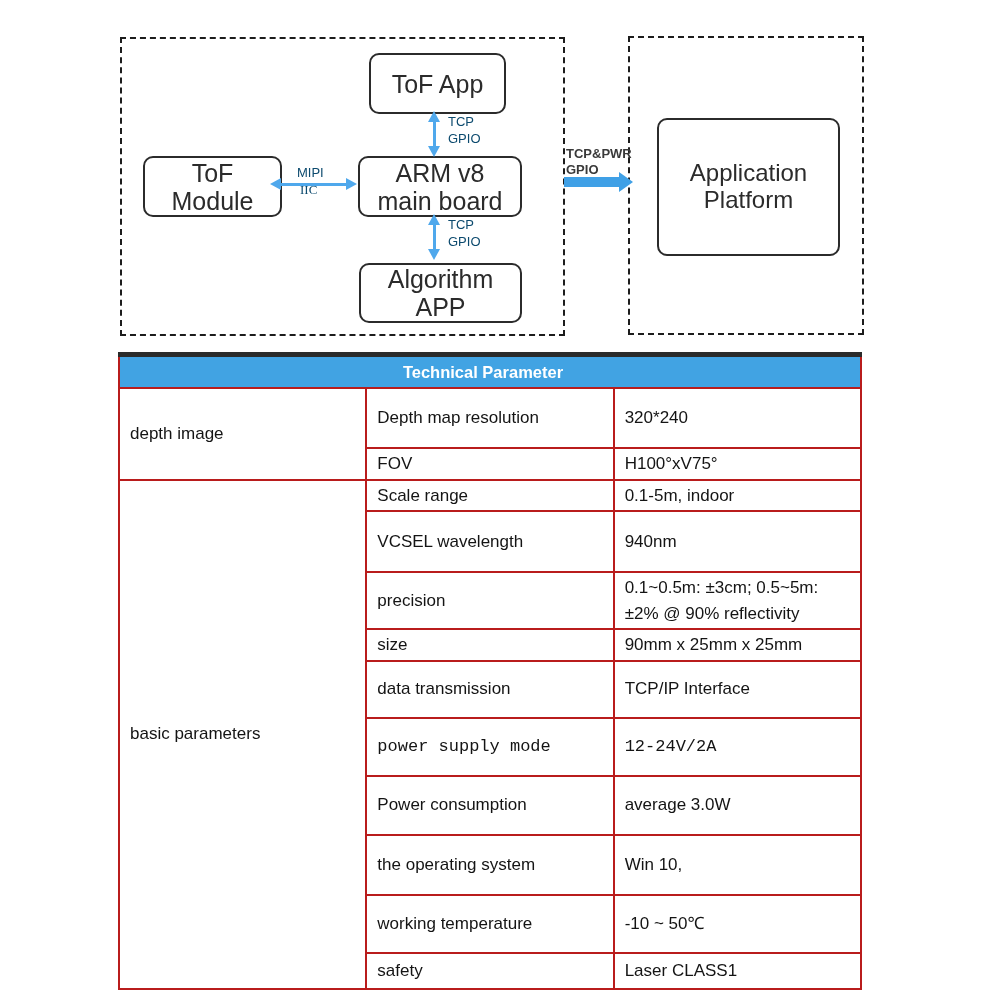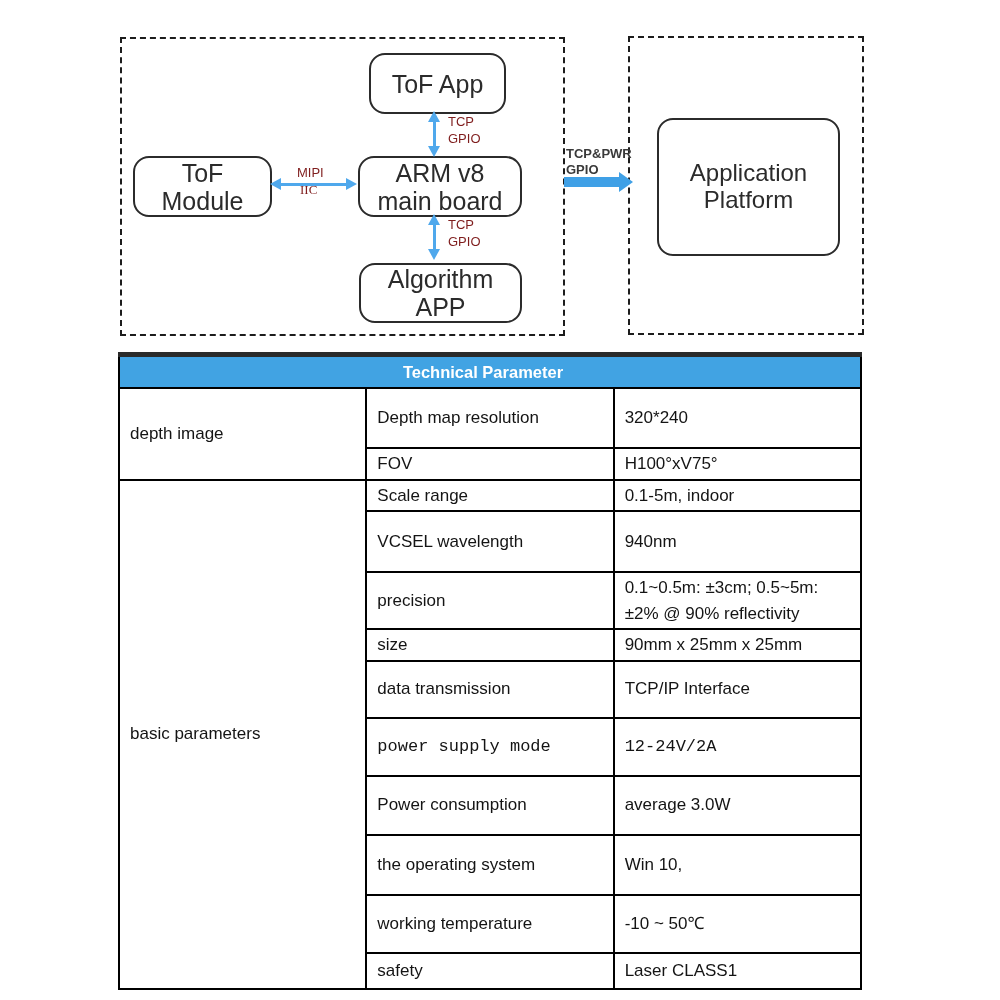--- a/index.html
+++ b/index.html
@@ -1,24 +1,24 @@
 <!DOCTYPE html>
 <html style="--header-bg: #41A3E3; --arrow-blue: #4FA8EC; --thick-arrow-blue: #3FA0E6;"><head>
 <meta charset="utf-8">
 <style>
   html,body{margin:0;padding:0;background:#ffffff;}
   body{width:1000px;height:1000px;position:relative;font-family:"Liberation Sans",sans-serif;color:#222;}
   .stage{position:absolute;inset:0;}
 
   
   .dashed-box{position:absolute;border:2px dashed #1c1c1c;background:transparent;}
-  .node{position:absolute;border:2.5px solid #2b2b2b;border-radius:16px;background:#fff;
+  .node{position:absolute;border:2.5px solid #2b2b2b;border-radius:10px;background:#fff;
         display:flex;flex-direction:column;align-items:center;justify-content:center;
         font-size:25px;color:#2b2b2b;line-height:1.12;text-align:center;}
-  .small-label{position:absolute;font-size:13px;color:#7f1d1d;line-height:1.25;white-space:nowrap;}
+  .small-label{position:absolute;font-size:13px;color:#0c4a6e;line-height:1.25;white-space:nowrap;}
   .small-label.bold{font-weight:bold;color:#3a3a3a;}
 
   .varrow{position:absolute;width:3px;background:var(--arrow-blue,#4FA8EC);}
   .varrow::before{content:"";position:absolute;top:-10px;left:-5px;
     border:6.5px solid transparent;border-bottom:11px solid var(--arrow-blue,#4FA8EC);border-top:none;}
   .varrow::after{content:"";position:absolute;bottom:-10px;left:-5px;
     border:6.5px solid transparent;border-top:11px solid var(--arrow-blue,#4FA8EC);border-bottom:none;}
 
   .harrow{position:absolute;height:3px;background:var(--arrow-blue,#4FA8EC);}
   .harrow::before{content:"";position:absolute;left:-10px;top:-5px;
@@ -27,41 +27,41 @@
     border:6.5px solid transparent;border-left:11px solid var(--arrow-blue,#4FA8EC);border-right:none;}
 
   .thick-arrow{position:absolute;height:10px;background:var(--thick-arrow-blue,#3FA0E6);}
   .thick-arrow::after{content:"";position:absolute;right:-13px;top:-5px;
     border:10px solid transparent;border-left:14px solid var(--thick-arrow-blue,#3FA0E6);border-right:none;}
 
   
   .spec-table-wrap{position:absolute;left:118px;top:352px;width:744px;}
   table.spec{border-collapse:collapse;width:100%;table-layout:fixed;
              border-top:5px solid #2a2a2a;font-size:17px;color:#141414;}
-  table.spec td{border:2px solid #000000;vertical-align:middle;padding:2px 24px 2px 10px;
+  table.spec td{border:2px solid #b91c1c;vertical-align:middle;padding:2px 24px 2px 10px;
                 line-height:1.5;overflow:hidden;}
   td.hdr{background:var(--header-bg,#41A3E3);color:#ffffff;font-weight:bold;font-size:16.5px;
          text-align:center;padding:5px 0;height:26px;}
   td.group{width:160px;}
   td.lbl{width:127px;}
   td.val{padding-left:13px;}
 </style>
 </head>
 <body>
 
 <div class="stage">
 
   <div class="dashed-box" style="left:120px;top:37px;width:441px;height:295px;"></div>
   <div class="dashed-box" style="left:628px;top:36px;width:232px;height:295px;"></div>
 
   <div class="node" style="left:369px;top:53px;width:133px;height:57px;">
     <span>ToF App</span>
   </div>
 
-  <div class="node" style="left:133px;top:156px;width:135px;height:57px;">
+  <div class="node" style="left:143px;top:156px;width:135px;height:57px;">
     <span>ToF</span>
     <span>Module</span>
   </div>
 
   <div class="node" style="left:358px;top:156px;width:160px;height:57px;">
     <span>ARM v8</span>
     <span>main board</span>
   </div>
 
   <div class="node" style="left:359px;top:263px;width:159px;height:56px;">

